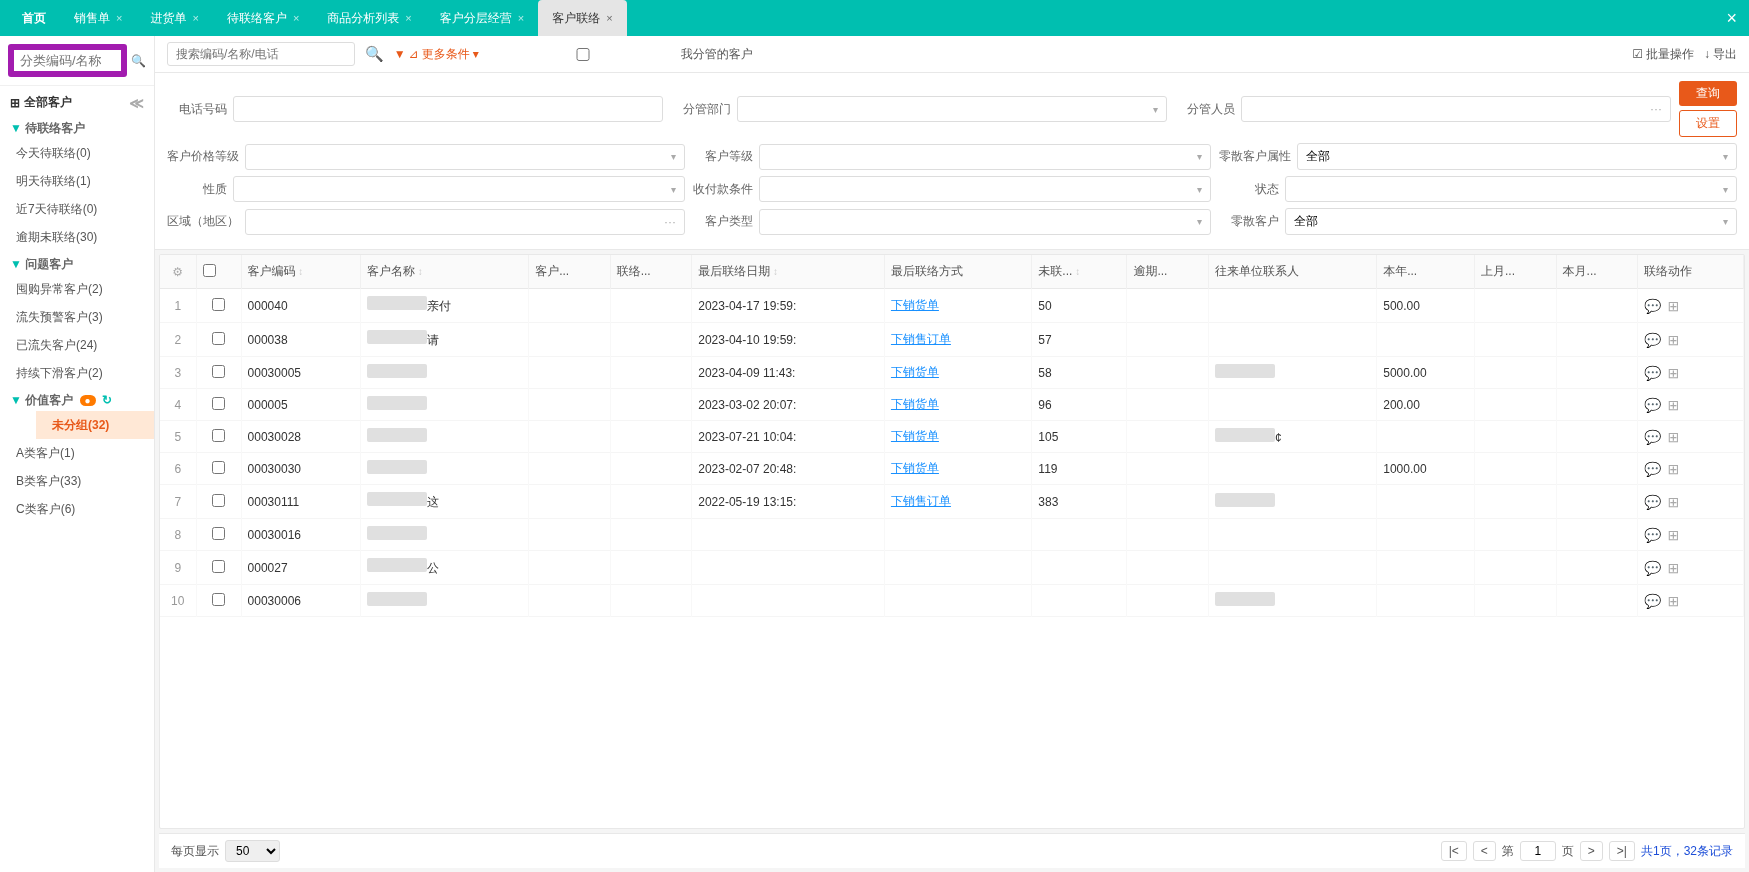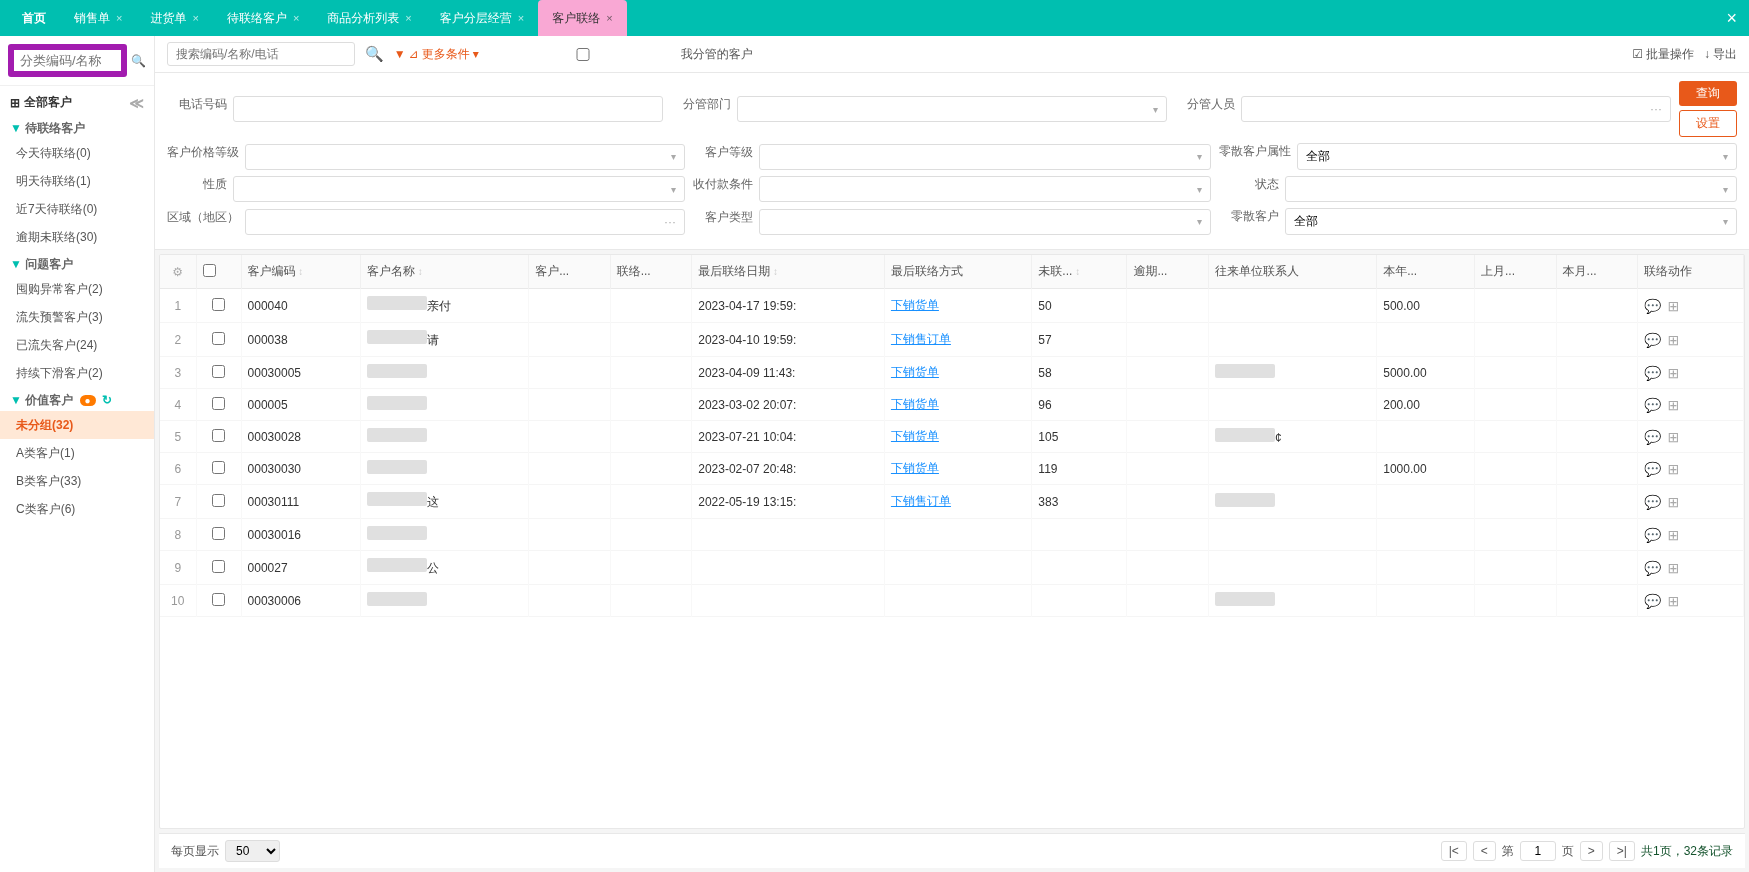--- a/index.html
+++ b/index.html
@@ -17,21 +17,21 @@
       display: flex; align-items: center;
       padding: 0 14px;
       height: 36px;
       color: #fff;
       cursor: pointer;
       font-size: 13px;
       white-space: nowrap;
       position: relative;
     }
     .tab-item.active {
-      background: #f9a8d4;
+      background: #e5e5e5;
       color: #333;
       border-radius: 4px 4px 0 0;
     }
     .tab-item .close-icon {
       margin-left: 6px;
       font-size: 11px;
       color: inherit;
       opacity: 0.7;
     }
     .tab-item.home { font-weight: bold; }
@@ -77,21 +77,21 @@
     .sidebar-group-label {
       padding: 5px 10px 2px 10px;
       color: #666; font-size: 12px; font-weight: bold;
     }
     .sidebar-item {
       padding: 5px 10px 5px 16px;
       color: #555; cursor: pointer;
       display: flex; align-items: center;
       line-height: 1.5;
     }
-    .sidebar-item.active { background: #ffe8d6; color: #e8591a; font-weight: bold; }
+    .sidebar-item.active { background: #ffe8d6; color: #e8591a; font-weight: bold; margin-left: 36px; }
 
     
     .content-area {
       flex: 1;
       display: flex;
       flex-direction: column;
       overflow: hidden;
       background: #f5f5f5;
     }
 
@@ -125,21 +125,21 @@
     
     .advanced-filter {
       background: #fff;
       border-bottom: 1px solid #e8e8e8;
       padding: 8px 12px;
     }
     .filter-row {
       display: flex; align-items: center; gap: 8px; margin-bottom: 6px;
     }
     .filter-cell {
-      display: flex; align-items: flex-start; gap: 6px; flex: 1;
+      display: flex; align-items: center; gap: 6px; flex: 1;
     }
     .filter-cell label { color: #666; white-space: nowrap; min-width: 60px; text-align: right; }
     .filter-select {
       flex: 1; border: 1px solid #ddd; border-radius: 3px;
       padding: 4px 8px; font-size: 12px; outline: none;
       background: #fff; cursor: pointer;
       display: flex; align-items: center; justify-content: space-between;
       min-height: 26px;
     }
     .filter-select .arrow { color: #aaa; font-size: 10px; }
@@ -235,21 +235,21 @@
       display: flex; align-items: center; gap: 6px;
     }
     .page-btn {
       border: 1px solid #ddd; background: #fff; border-radius: 3px;
       padding: 2px 7px; cursor: pointer; color: #555;
     }
     .page-input {
       border: 1px solid #ddd; border-radius: 3px; padding: 2px 6px;
       width: 36px; text-align: center; font-size: 12px;
     }
-    .total-info { color: #14532d; }
+    .total-info { color: #1d4ed8; }
 
     
     .value-tag {
       display: inline-flex; align-items: center;
       background: #ff7a00;
       color: #fff;
       border-radius: 8px;
       padding: 0 5px;
       font-size: 10px;
       margin-left: 3px;

